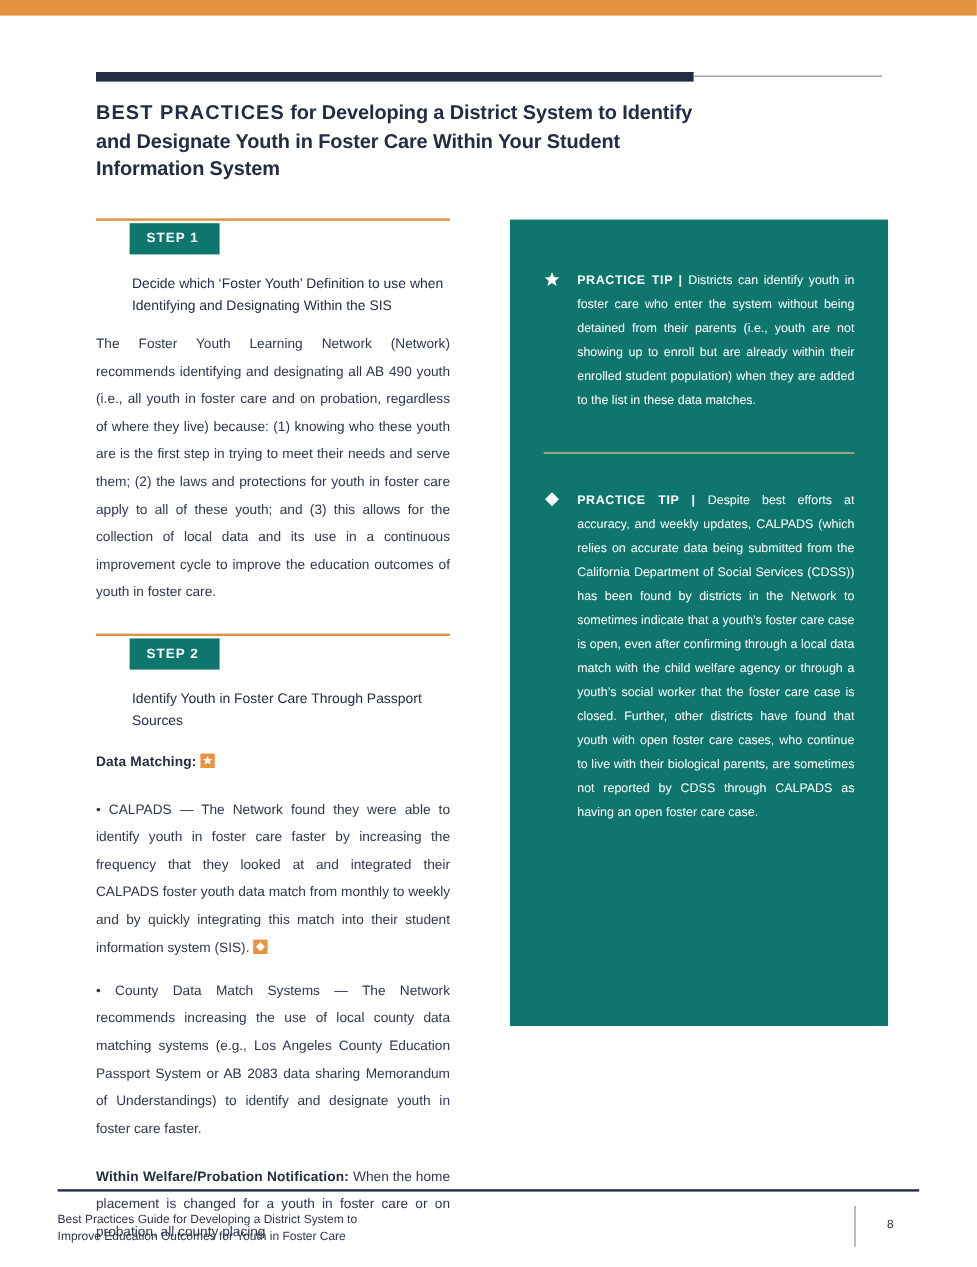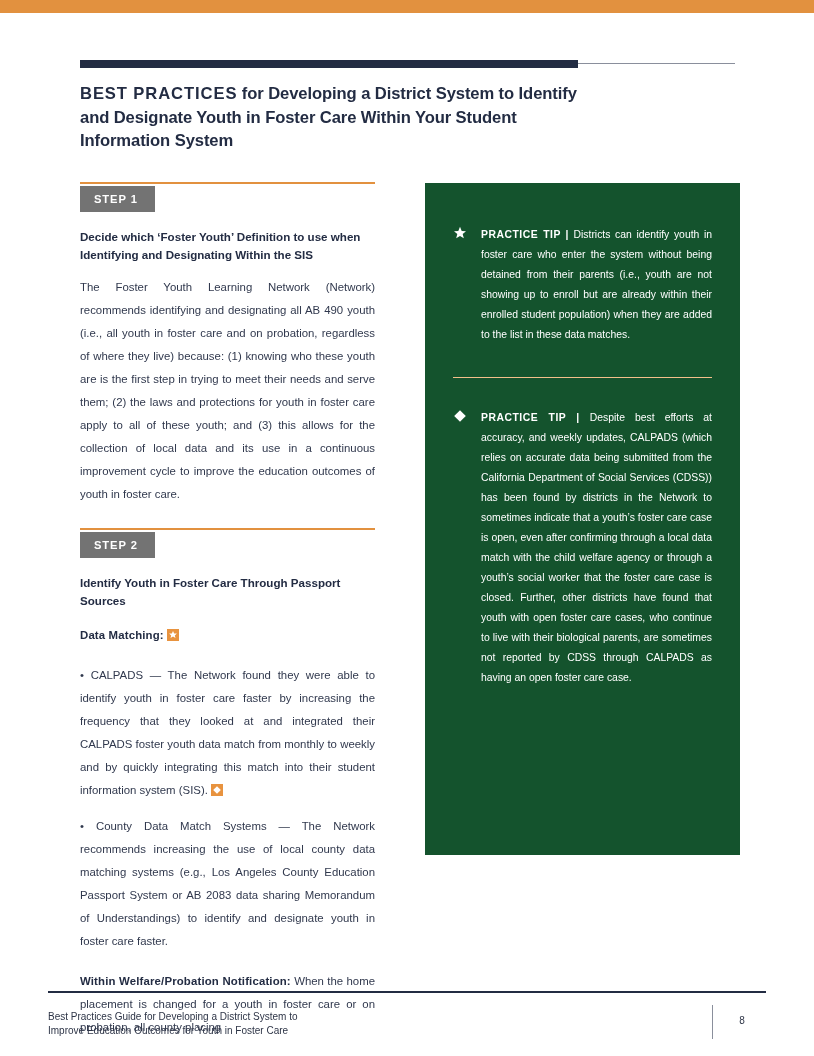--- a/index.html
+++ b/index.html
@@ -80,35 +80,37 @@
 
   .section-rule {
     width: 295px;
     height: 2px;
     background: #E2913F;
     margin-bottom: 0px;
   }
 
   .step-badge {
     display: inline-block;
-    background: #737373;
+    background: #0f766e;
     color: #ffffff;
     font-size: 11.2px;
     font-weight: bold;
     letter-spacing: 0.9px;
     padding: 7px 17px 7px 14px;
     margin-top: 2px;
+    margin-left: 28px;
   }
 
   .sub-head {
     font-size: 11.6px;
-    font-weight: bold;
+    font-weight: normal;
     line-height: 17.5px;
     color: #232C43;
     margin-top: 16px;
+    margin-left: 30px;
   }
 
   .body-text {
     font-size: 11.4px;
     line-height: 23px;
     color: #30384D;
     text-align: justify;
     margin-top: 13px;
   }
 
@@ -131,21 +133,21 @@
     margin-left: 3px;
   }
   .icon-badge svg { display: block; }
 
   
   .tip-panel {
     position: absolute;
     left: 425px; top: 170px;
     width: 315px;
     height: 672px;
-    background: #14532d;
+    background: #0f766e;
     padding: 42px 28px 0 28px;
   }
 
   .tip {
     position: relative;
     padding-left: 28px;
   }
 
   .tip-icon {
     position: absolute;

